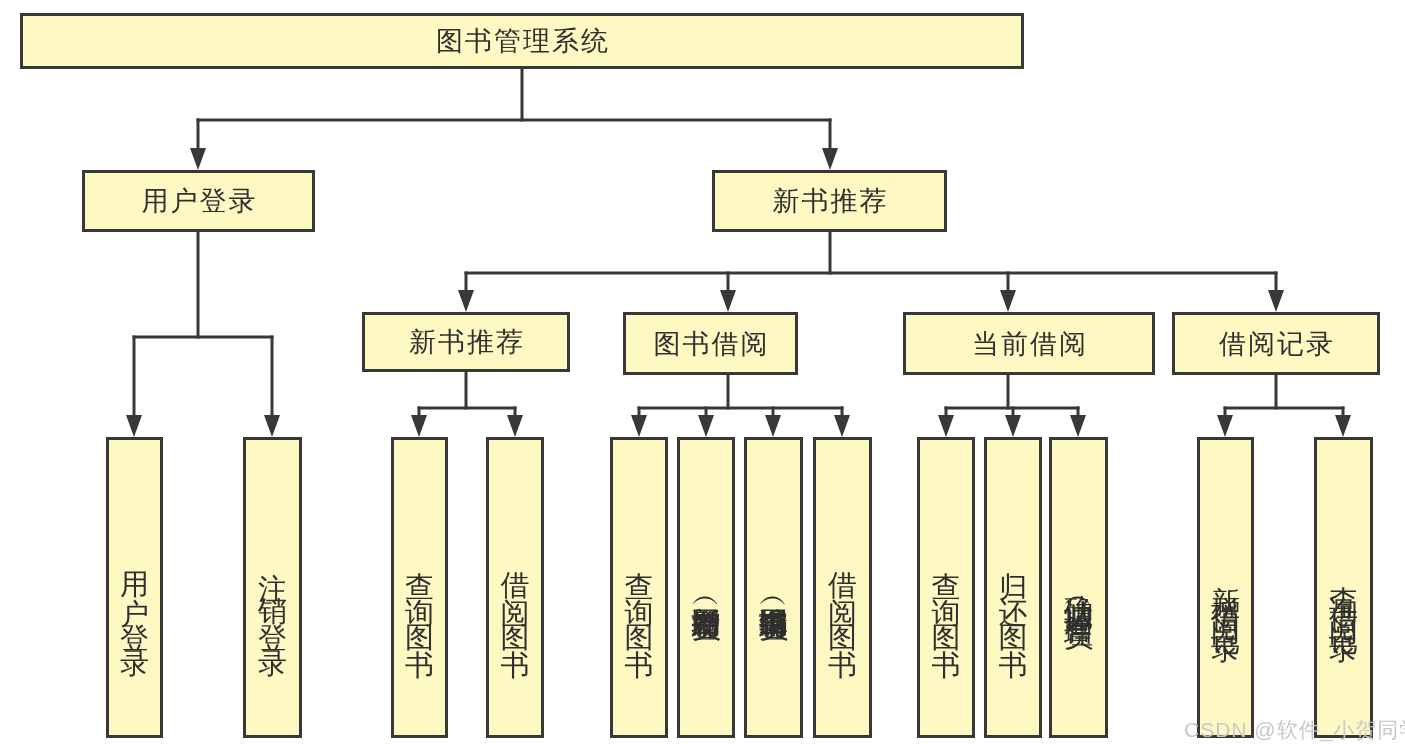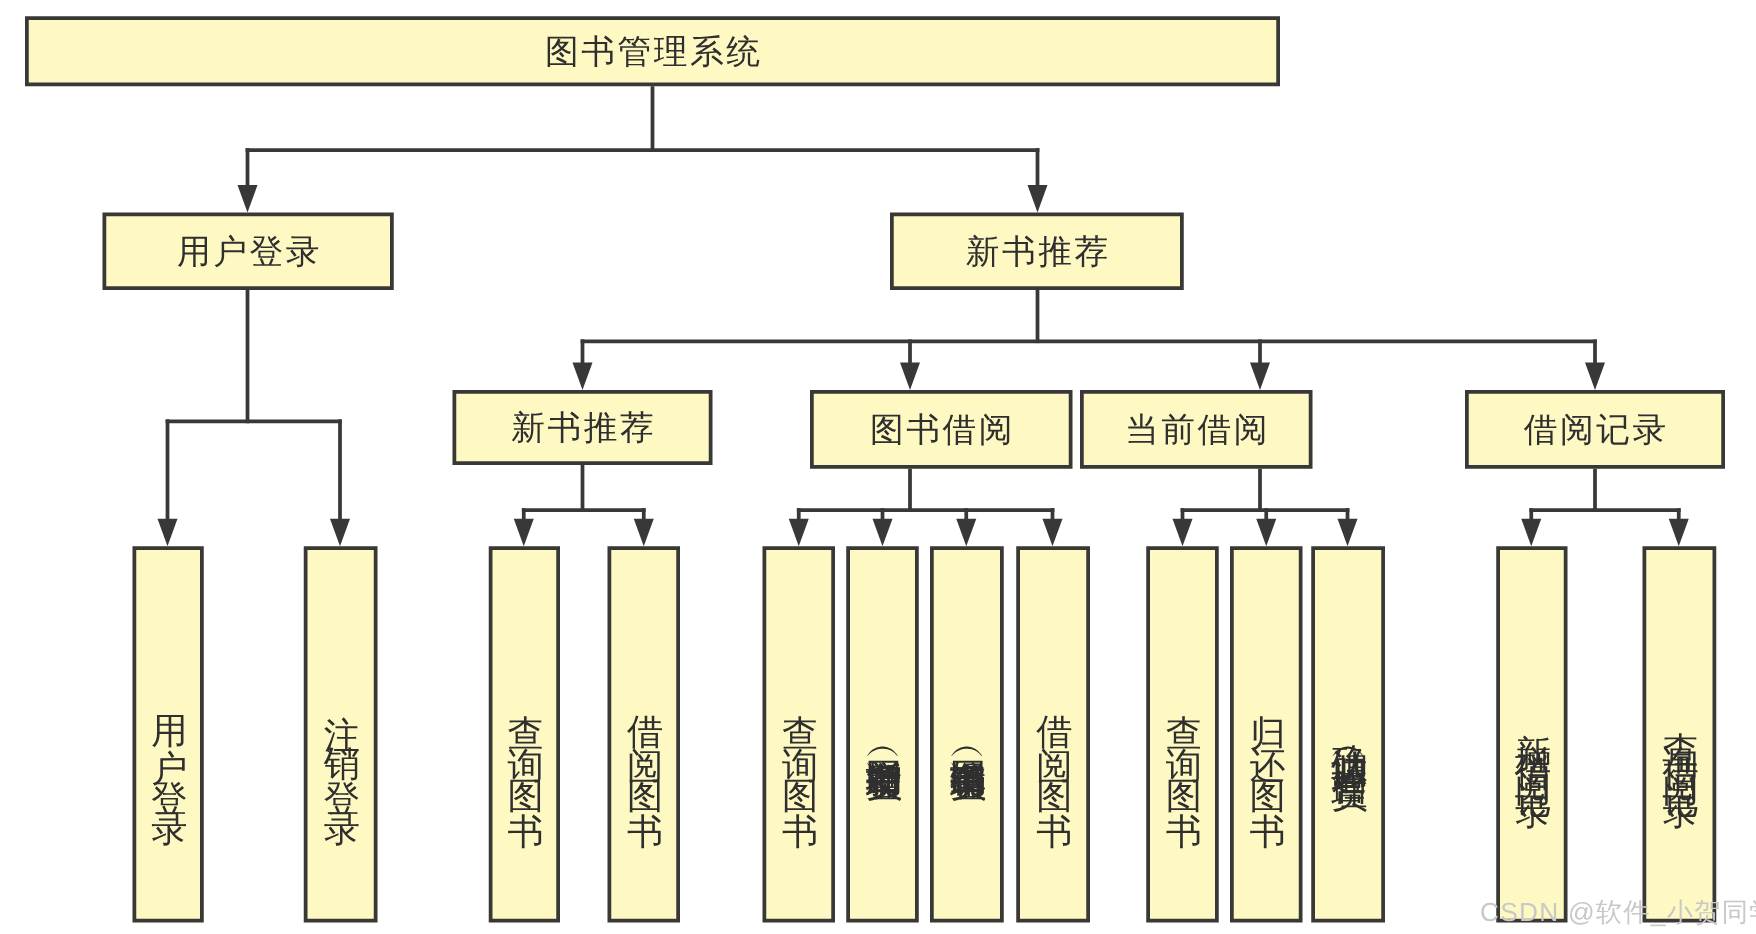--- a/index.html
+++ b/index.html
@@ -142,24 +142,24 @@
   <div class="box h" style="left:82px;top:170px;width:233px;height:62px">
     <span class="lbl">用户登录</span>
   </div>
   <div class="box h" style="left:712px;top:170px;width:235px;height:62px">
     <span class="lbl">新书推荐</span>
   </div>
 
   <div class="box h" style="left:362px;top:312px;width:208px;height:60px">
     <span class="lbl">新书推荐</span>
   </div>
-  <div class="box h" style="left:648px;top:312px;width:210px;height:63px">
+  <div class="box h" style="left:623px;top:312px;width:175px;height:63px">
     <span class="lbl">图书借阅</span>
   </div>
-  <div class="box h" style="left:864px;top:312px;width:186px;height:63px">
+  <div class="box h" style="left:903px;top:312px;width:252px;height:63px">
     <span class="lbl">当前借阅</span>
   </div>
   <div class="box h" style="left:1172px;top:312px;width:208px;height:63px">
     <span class="lbl">借阅记录</span>
   </div>
 
   <div class="box v" style="left:106px;top:437px;width:57px;height:301px">
     <span class="lbl ls-wide">用户登录</span>
   </div>
   <div class="box v" style="left:243px;top:437px;width:59px;height:301px">

